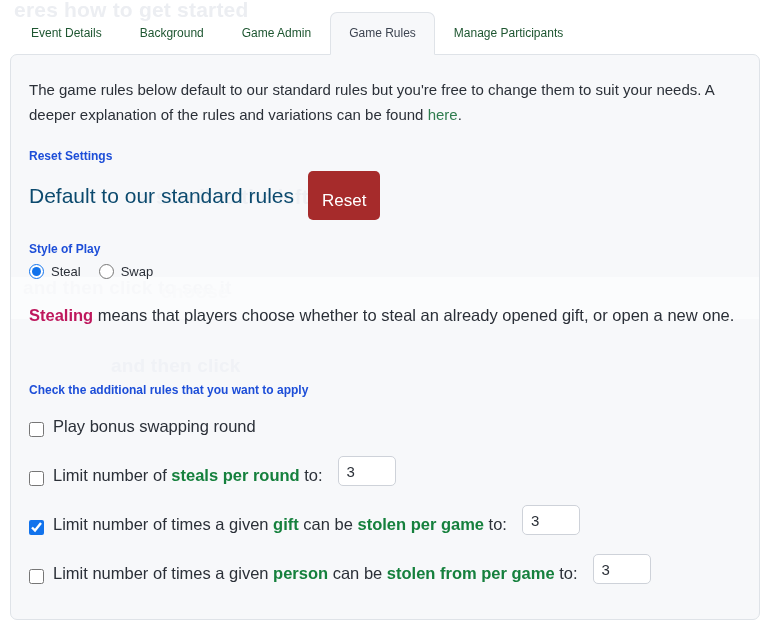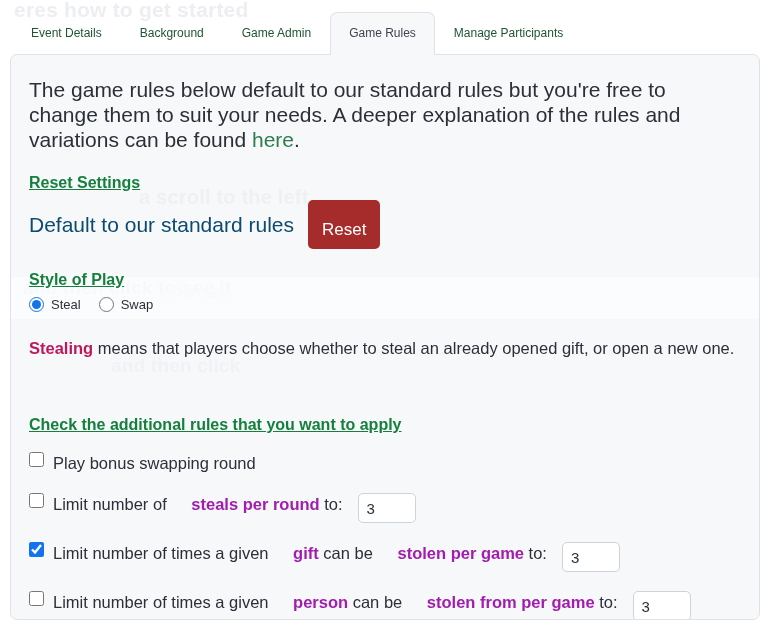--- a/index.html
+++ b/index.html
@@ -93,34 +93,33 @@
     left: 0;
     top: 222px;
     width: 100%;
     height: 42px;
     background: #ffffff;
     opacity: .55;
     z-index: 1;
   }
 
   .intro {
-    font-size: 21px;
+    font-size: 15px;
     line-height: 25px;
     color: #2b3038;
     max-width: 700px;
     margin: 0 0 4px 0;
   }
   .link { color: #2f7d4f; text-decoration: none; }
 
   h3.section {
-    font-size: 16px;
+    font-size: 12px;
     font-weight: 700;
-    color: #15803d;
+    color: #1d4ed8;
     margin: 22px 0 8px 0;
-    text-decoration: underline;
   }
   h3.section.tight { margin-top: 24px; }
 
   .reset-row {
     display: flex;
     align-items: center;
     gap: 14px;
     margin-top: 2px;
   }
   .reset-label {
@@ -166,32 +165,32 @@
     font-size: 16.5px;
     line-height: 24px;
     color: #2b3038;
     margin: 24px 0 0 0;
   }
   .explain b { font-weight: 700; color: #be185d; }
 
   .rules-list { margin-top: 18px; }
   .rule-row {
     display: flex;
-    align-items: flex-start;
+    align-items: flex-end;
     gap: 9px;
     margin-bottom: 19px;
   }
   .rule-row:last-child { margin-bottom: 0; }
   .rule-row label {
     font-size: 16.5px;
     color: #2b3038;
     line-height: 22px;
     cursor: pointer;
   }
-  .rule-row label b { font-weight: 700; color: #a21caf; margin-left: 20px; }
+  .rule-row label b { font-weight: 700; color: #15803d; }
   input[type="checkbox"] {
     width: 15px; height: 15px; margin: 0;
     accent-color: #1273ec;
     cursor: pointer;
     flex: 0 0 auto;
   }
   .num-input {
     width: 58px;
     height: 30px;
     margin-left: 6px;

